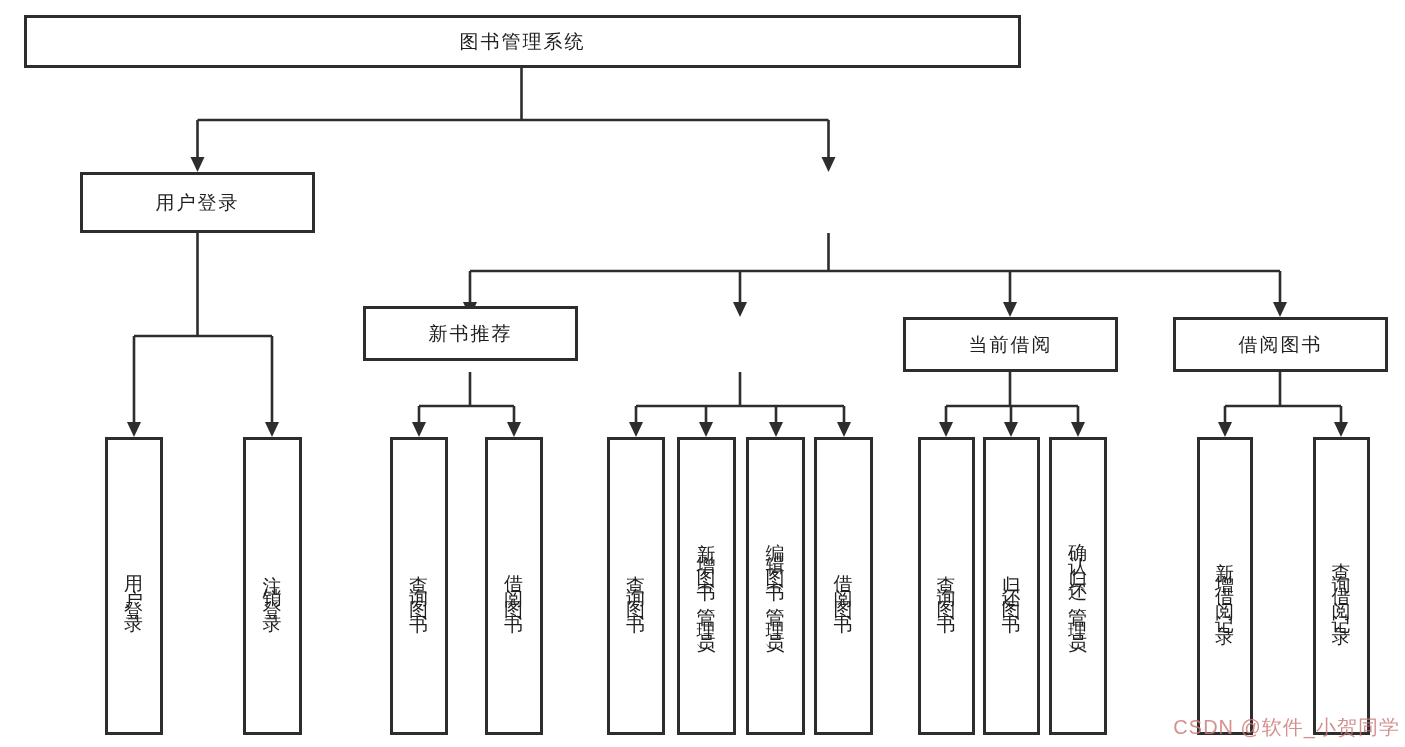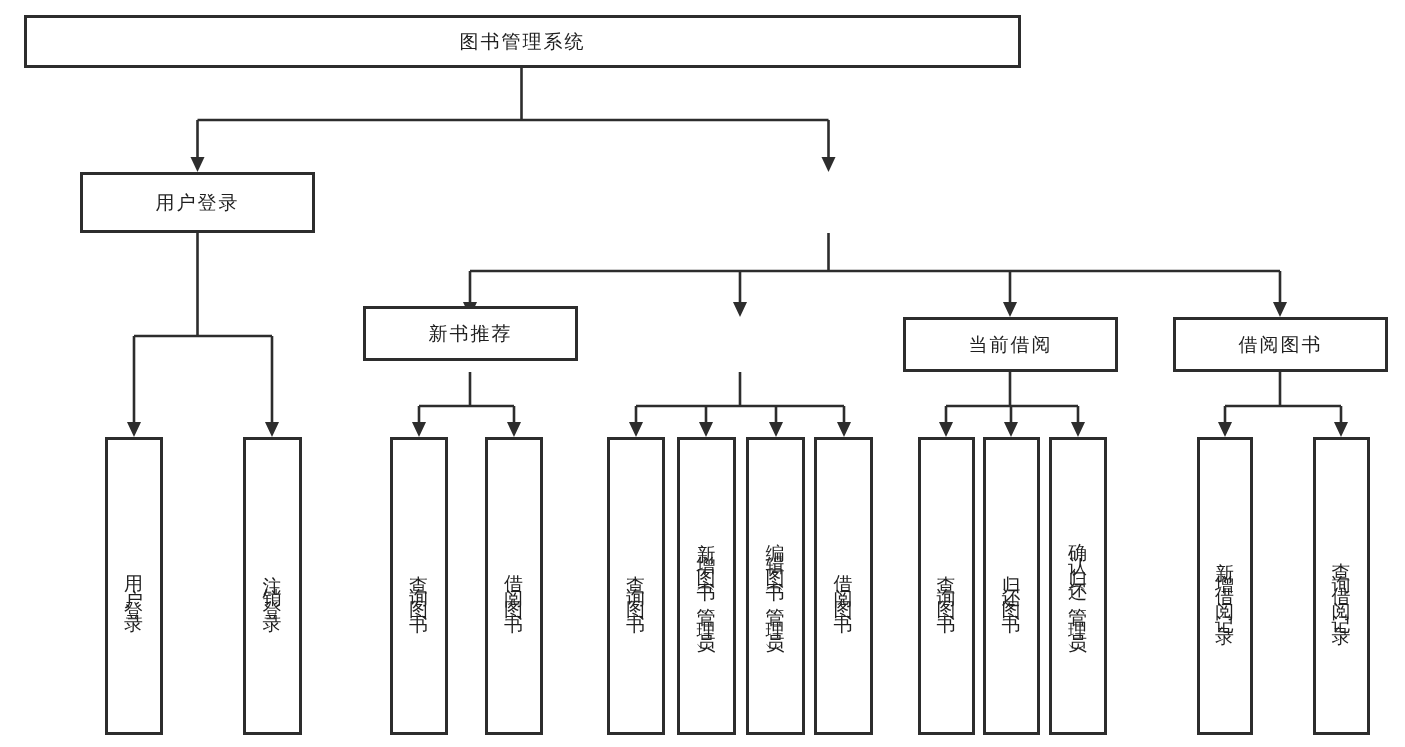--- a/index.html
+++ b/index.html
@@ -125,13 +125,14 @@
   <div class="node vbox" style="left:746px; width:59px;">编辑图书（管理员）</div>
   <div class="node vbox" style="left:814px; width:59px;">借阅图书</div>
 
   <div class="node vbox" style="left:918px; width:57px;">查询图书</div>
   <div class="node vbox" style="left:983px; width:57px;">归还图书</div>
   <div class="node vbox" style="left:1049px; width:58px;">确认归还（管理员）</div>
 
   <div class="node vbox" style="left:1197px; width:56px;">新增借阅记录</div>
   <div class="node vbox" style="left:1313px; width:57px;">查询借阅记录</div>
 
+  <div class="watermark">CSDN @软件_小贺同学</div>
 </div>
 
 </body></html>

